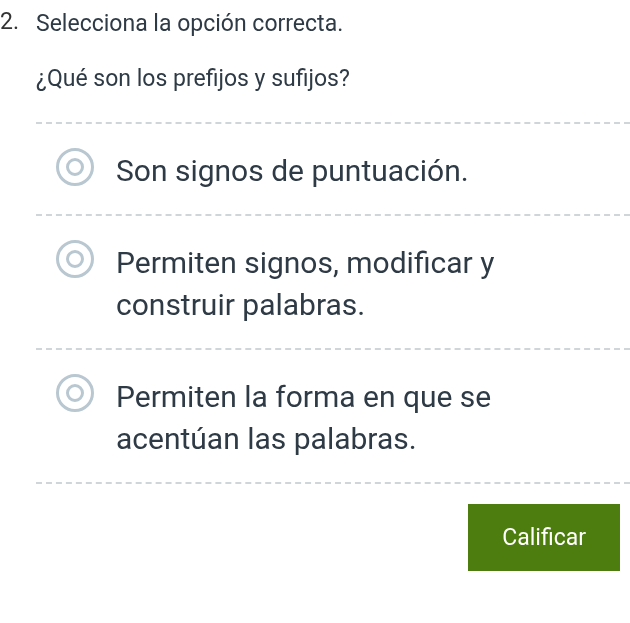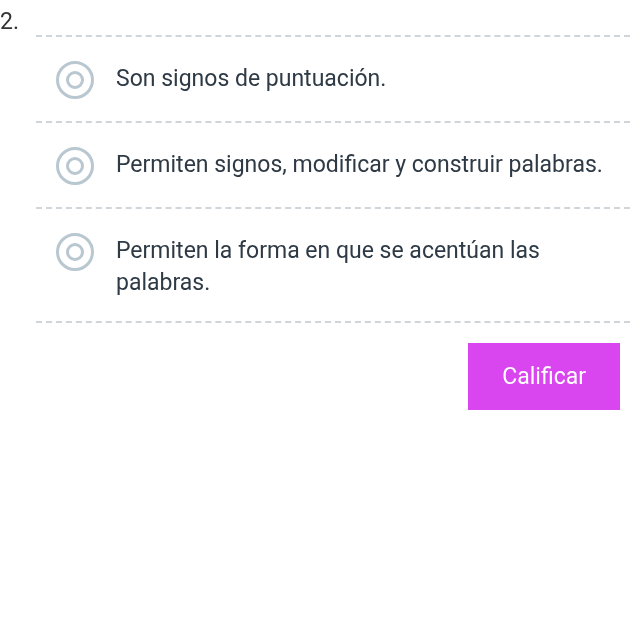--- a/index.html
+++ b/index.html
@@ -68,47 +68,49 @@
     margin-top: 2px;
     cursor: pointer;
   }
   .radio-inner {
     width: 18px;
     height: 18px;
     border: 3px solid #b9c7d1;
     border-radius: 50%;
   }
   .option-text {
-    font-size: 23px;
+    font-size: 30px;
     color: #2e3a45;
     line-height: 1.4;
     padding-top: 4px;
   }
   .footer {
     display: flex;
     justify-content: flex-end;
     padding: 20px 10px 0 0;
   }
   .grade-btn {
-    background: #d946ef;
+    background: #4d7c0f;
     color: #ffffff;
     font-size: 23px;
     border: none;
     padding: 20px 34px;
     cursor: pointer;
     font-family: inherit;
   }
 </style>
 </head>
 <body>
 
 <div class="question-wrap">
   <div class="header-row">
     <div class="q-number">2.</div>
     <div class="q-texts">
+      <div class="instruction">Selecciona la opción correcta.</div>
+      <div class="prompt">¿Qué son los prefijos y sufijos?</div>
     </div>
   </div>
 
   <div class="options">
     <hr class="divider">
 
     <div class="option-row">
       <div class="radio">
         <div class="radio-inner"></div>
       </div>

